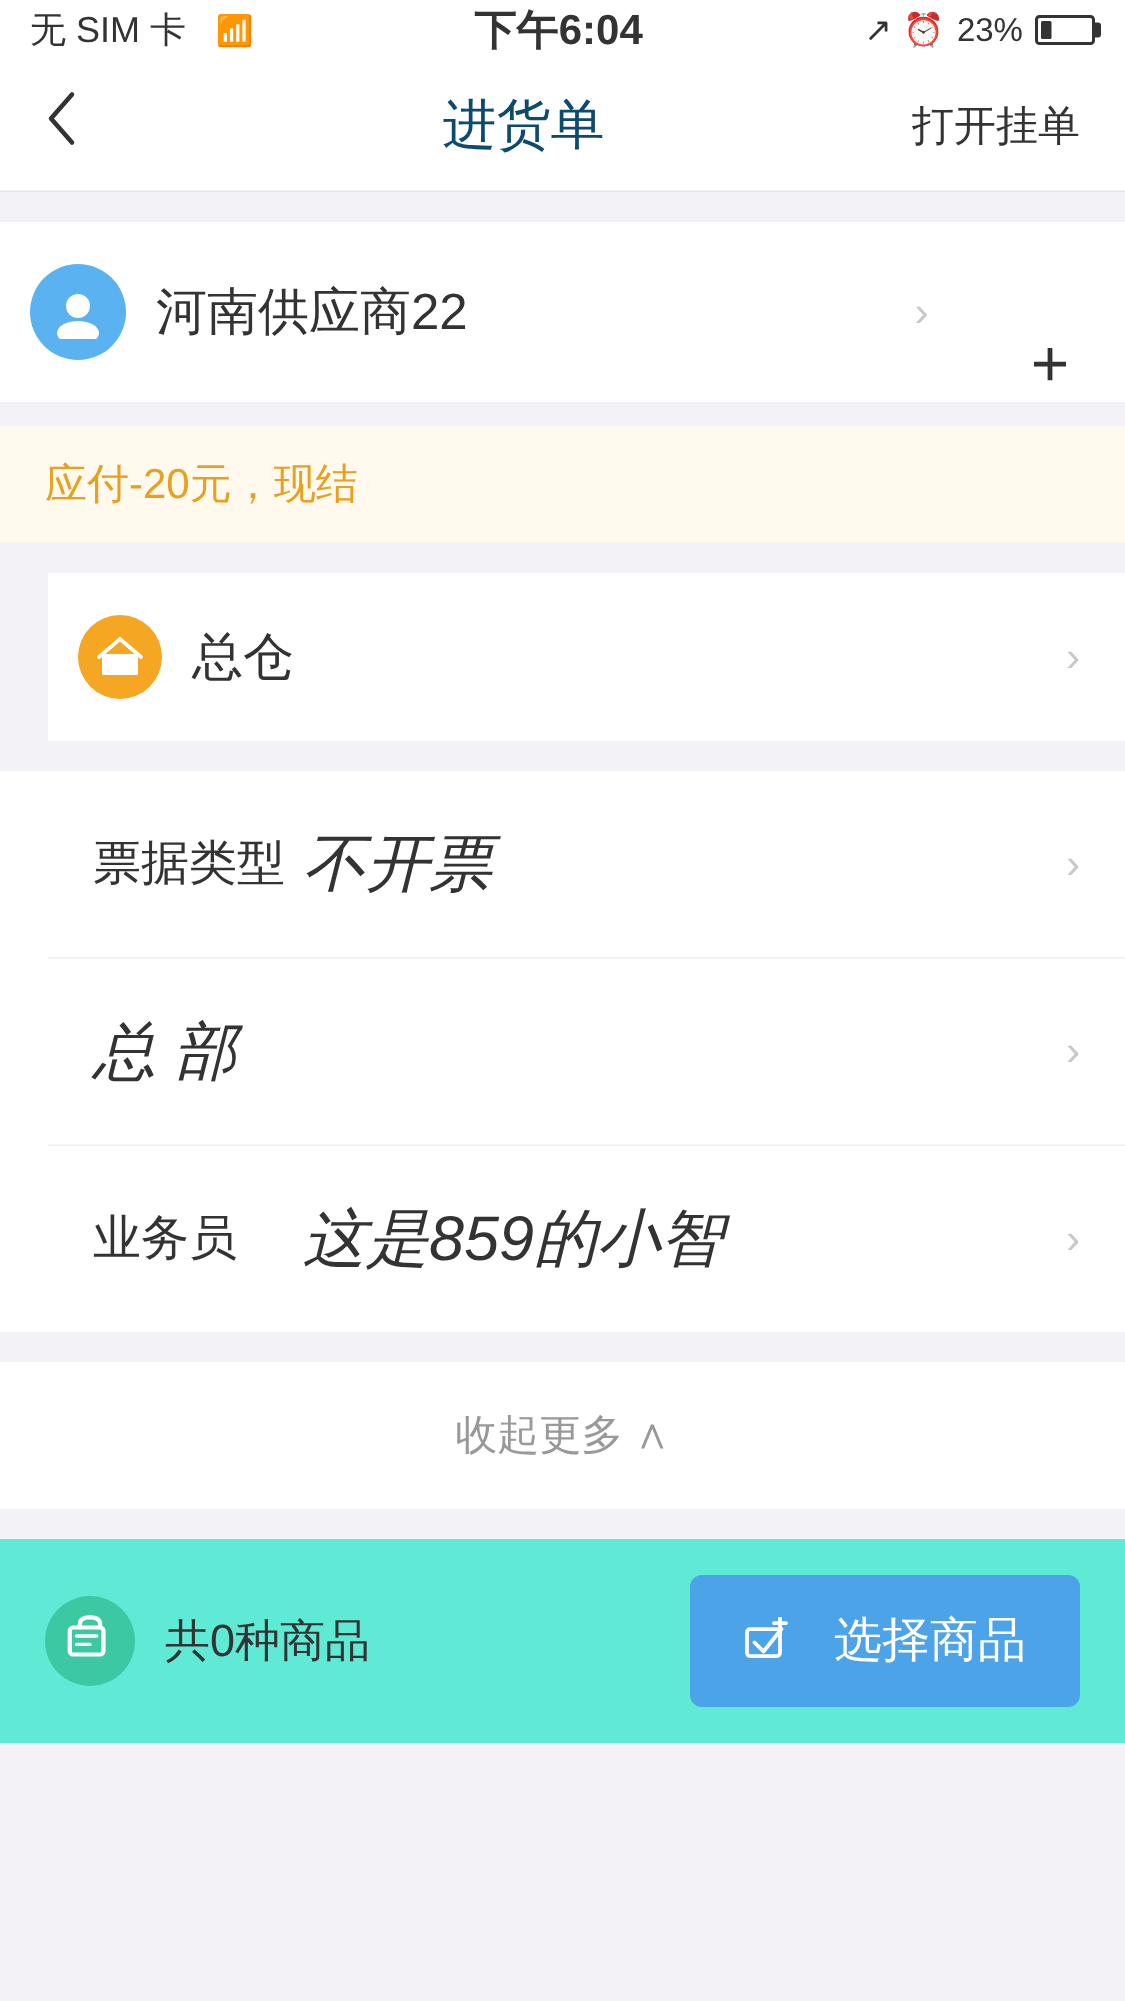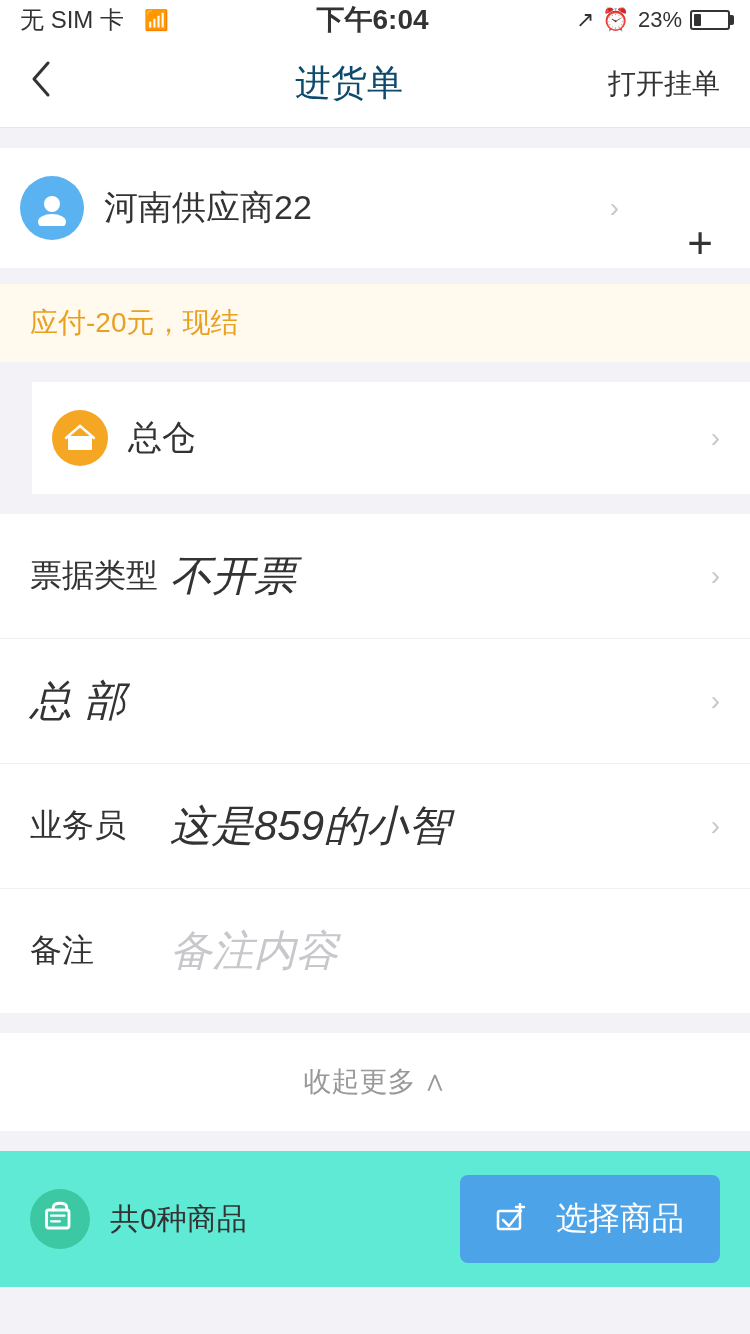--- a/index.html
+++ b/index.html
@@ -148,20 +148,21 @@
     .warehouse-name {
       font-size: 34px;
       color: #333;
       flex: 1;
     }
 
     
     .form-section {
       background: #fff;
       margin-bottom: 20px;
+      padding-left: 32px;
     }
     .form-row {
       display: flex;
       align-items: center;
       padding: 34px 30px;
       border-bottom: 1px solid #f0f0f0;
       cursor: pointer;
     }
     .form-row:last-child { border-bottom: none; }
     .form-label {
@@ -304,24 +305,20 @@
     </div>
     <div class="form-row">
       <div class="form-value">总 部</div>
       <span class="form-chevron">›</span>
     </div>
     <div class="form-row">
       <div class="form-label">业务员</div>
       <div class="form-value">这是859的小智</div>
       <span class="form-chevron">›</span>
     </div>
-    <div class="form-row">
-      <div class="form-label">备注</div>
-      <div class="form-value placeholder">备注内容</div>
-    </div>
   </div>
 
   <div class="collapse-row">收起更多 ∧</div>
 
   <div class="bottom-bar">
     <div class="product-icon">
       <svg viewBox="0 0 32 32" fill="white" width="36" height="36">
         <rect x="4" y="8" width="20" height="16" rx="2" fill="none" stroke="white" stroke-width="2.5"></rect>
         <path d="M10 8 L10 6 Q10 2 16 2 Q22 2 22 6 L22 8" stroke="white" stroke-width="2.5" fill="none" stroke-linecap="round"></path>
         <path d="M8 18 L16 18 M8 13 L20 13" stroke="white" stroke-width="2" stroke-linecap="round"></path>

